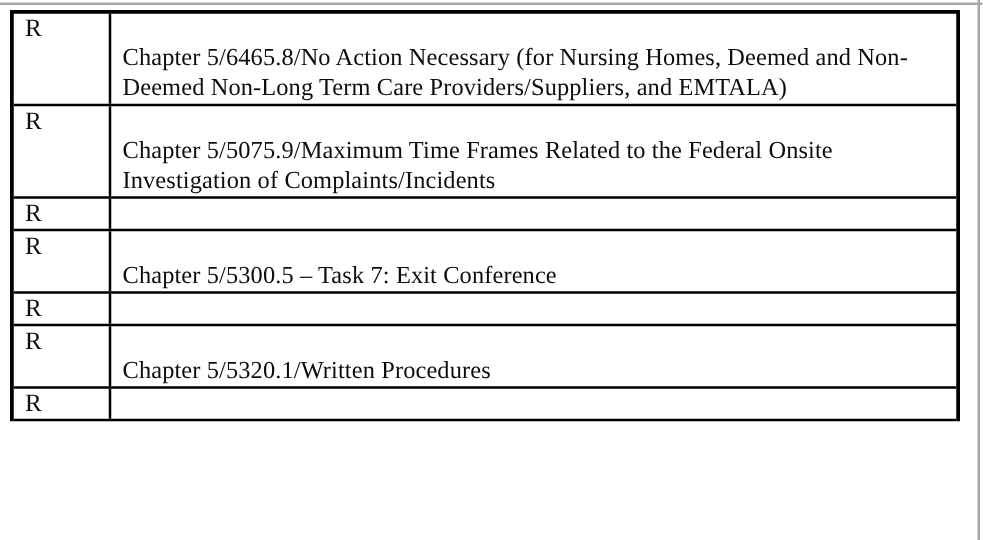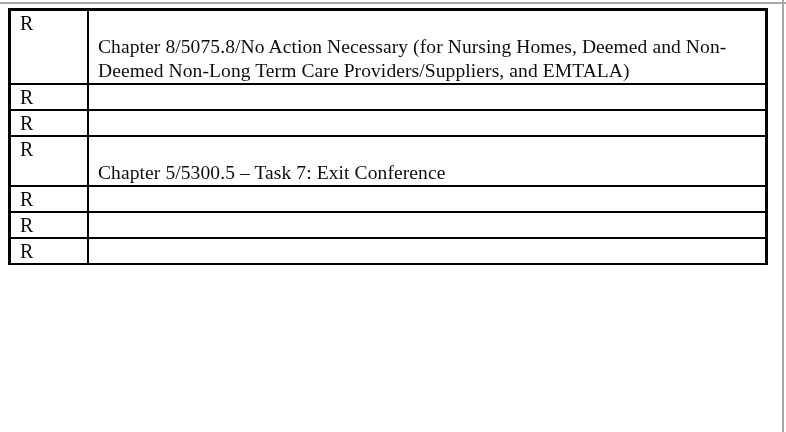--- a/index.html
+++ b/index.html
@@ -71,28 +71,32 @@
 <div class="scan-line-top"></div>
 <div class="scan-line-right"></div>
 
 <div class="doc-table">
   <div id="table-body">
   <div class="row">
     <div class="cell-flag">
       <span>R</span>
     </div>
     <div class="cell-desc">
-      <span>Chapter 8/5075.8/No Action Necessary (for Nursing Homes, Deemed and Non-
+      <span>Chapter 5/6465.8/No Action Necessary (for Nursing Homes, Deemed and Non-
 Deemed Non-Long Term Care Providers/Suppliers, and EMTALA)</span>
     </div>
   </div>
 
   <div class="row">
     <div class="cell-flag">
       <span>R</span>
+    </div>
+    <div class="cell-desc">
+      <span>Chapter 5/5075.9/Maximum Time Frames Related to the Federal Onsite
+Investigation of Complaints/Incidents</span>
     </div>
   </div>
 
   <div class="row">
     <div class="cell-flag">
       <span>R</span>
     </div>
   </div>
 
   <div class="row">
@@ -107,20 +111,23 @@
   <div class="row">
     <div class="cell-flag">
       <span>R</span>
     </div>
   </div>
 
   <div class="row">
     <div class="cell-flag">
       <span>R</span>
     </div>
+    <div class="cell-desc">
+      <span>Chapter 5/5320.1/Written Procedures</span>
+    </div>
   </div>
 
   <div class="row">
     <div class="cell-flag">
       <span>R</span>
     </div>
   </div>
 
 </div>
 

